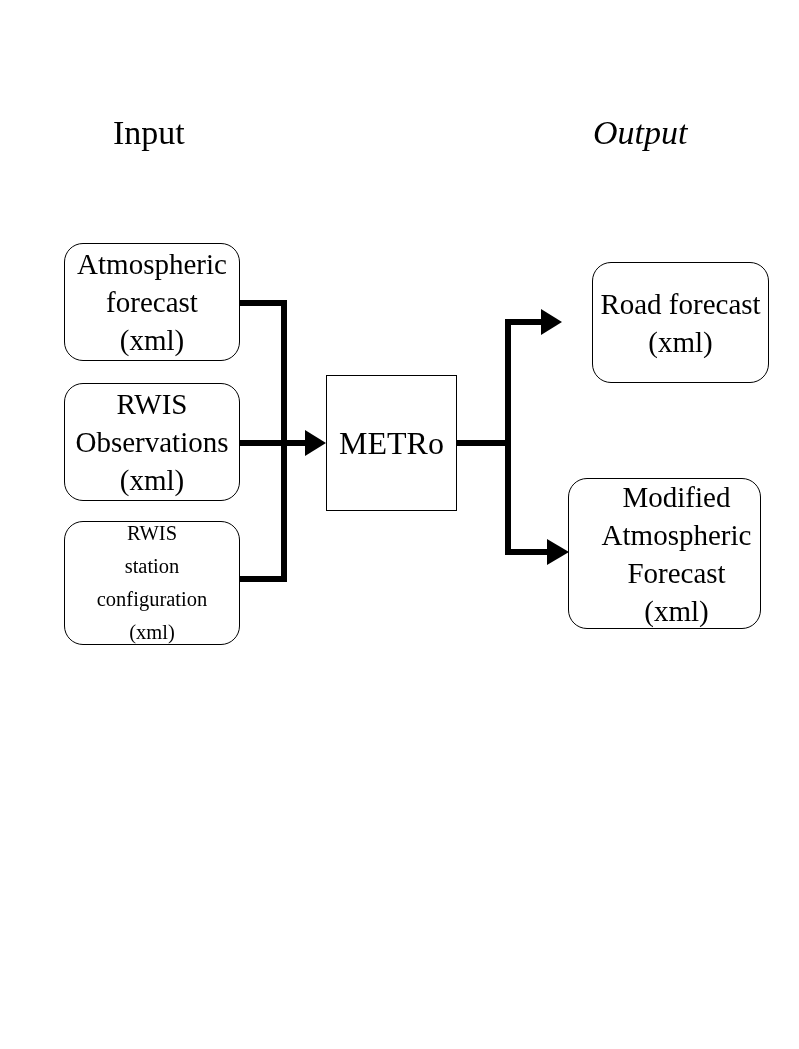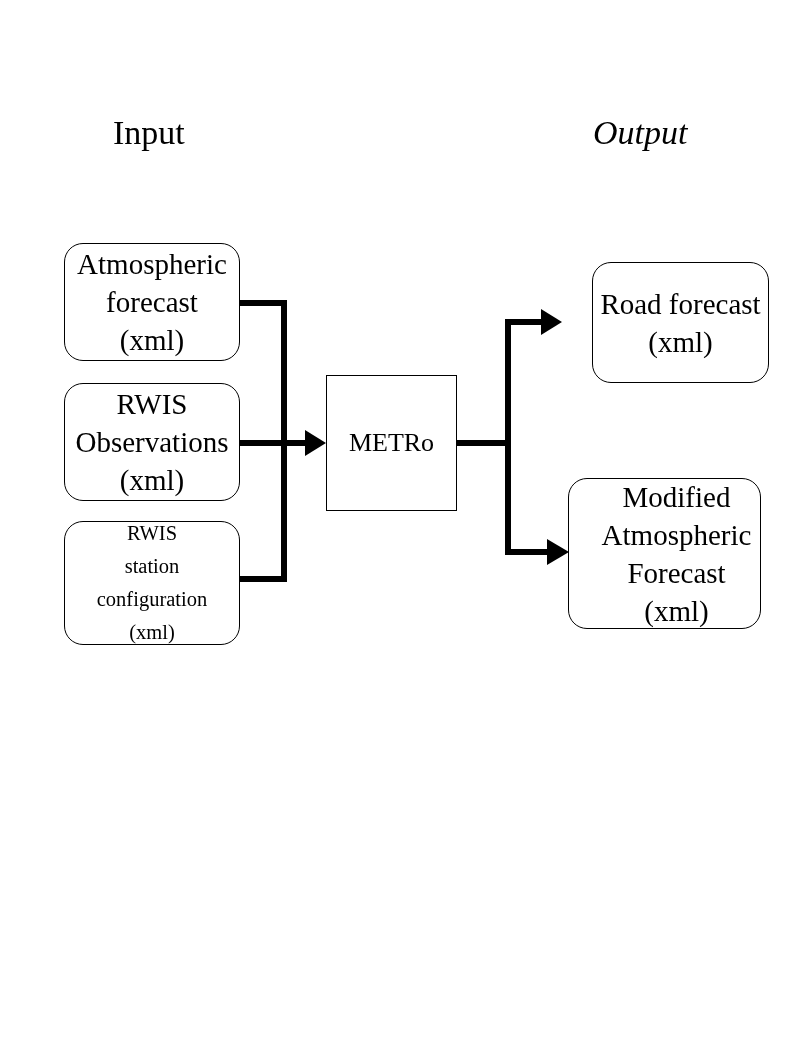--- a/index.html
+++ b/index.html
@@ -9,21 +9,21 @@
   .hdr{position:absolute;font-size:34px;line-height:34px;color:#000;white-space:nowrap;}
   #hdr-input{left:113px;top:116px;}
   #hdr-output{left:593px;top:116px;font-style:italic;}
   .node{position:absolute;box-sizing:border-box;border:1.6px solid #000;background:#fff;
         display:flex;align-items:center;justify-content:center;text-align:center;}
   .node .txt{display:block;width:100%;}
   .rounded{border-radius:19px;}
   .sq{border-radius:0;}
   .l23{font-size:29px;line-height:38px;}
   .l20{font-size:20.5px;line-height:33px;}
-  .l26{font-size:26px;line-height:30px;}
+  .l26{font-size:32px;line-height:30px;}
   #node-atmos{left:64px;top:243px;width:176px;height:118px;}
   #node-rwisobs{left:64px;top:383px;width:176px;height:118px;}
   #node-rwiscfg{left:64px;top:521px;width:176px;height:124px;}
   #node-metro{left:326px;top:375px;width:131px;height:136px;}
   #node-roadfc{left:560px;top:262px;width:177px;height:121px;margin-left:32px;}
   #node-modatm{left:568px;top:478px;width:193px;height:151px;padding-left:24px;}
   svg#wires{position:absolute;left:0;top:0;width:799px;height:1049px;pointer-events:none;}
   svg#wires path,svg#wires line{stroke:#000;stroke-width:6;fill:none;}
   svg#wires polygon{fill:#000;stroke:none;}
 </style>

